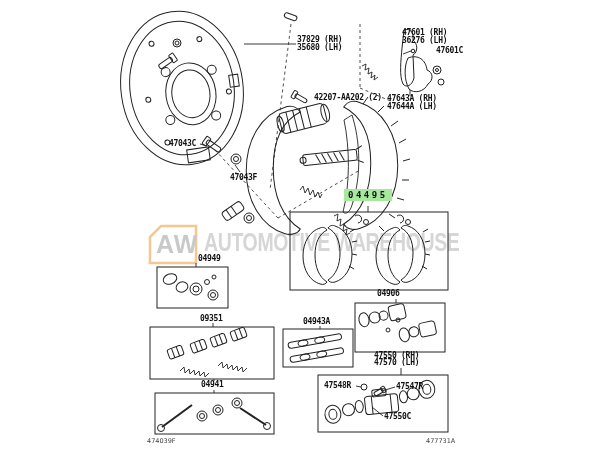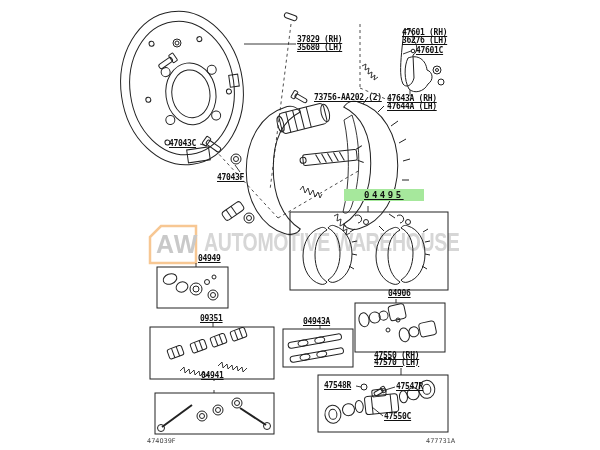--- a/index.html
+++ b/index.html
@@ -1,23 +1,23 @@
 <!DOCTYPE html>
 <html><head>
 <meta charset="utf-8">
 <style>
   html,body{margin:0;padding:0;background:#fff;}
   #stage{position:relative;width:600px;height:450px;background:#ffffff;overflow:hidden;
          font-family:"DejaVu Sans Mono","Liberation Mono",monospace;}
   #art{position:absolute;left:0;top:0;z-index:2;}
   .lbl{position:absolute;z-index:3;font:bold 8px "DejaVu Sans Mono",monospace;
-       letter-spacing:-0.3px;color:#111;white-space:nowrap;line-height:8px;text-decoration:underline;}
+       letter-spacing:-0.3px;color:#111;white-space:nowrap;line-height:8px;}
   .lbl.two div{line-height:8px;}
   .lbl.overlap div{line-height:6.5px;}
-  .hl{background:#a6e89c;padding:1px 20px;letter-spacing:2.5px;font-size:9px;}
+  .hl{background:#a6e89c;padding:1px 4px;letter-spacing:2.5px;font-size:9px;}
   .code{position:absolute;z-index:3;font:6.5px "DejaVu Sans","Liberation Sans",sans-serif;
         color:#444;letter-spacing:0;}
   #wm{position:absolute;left:0;top:17px;width:600px;height:450px;z-index:1;}
   #wm-badge-text{position:absolute;left:156px;top:213px;font:bold 25px "Liberation Sans",sans-serif;
         color:#c9c9c9;letter-spacing:1px;}
   #wm-text{position:absolute;left:204px;top:210px;font:bold 26px "Liberation Sans",sans-serif;
         color:#d6d6d6;letter-spacing:-0.5px;transform:scaleX(0.75);transform-origin:left top;}
 </style>
 </head>
 <body>
@@ -301,44 +301,44 @@
   <div class="lbl two" style="left:297px;top:36px">
     <div>37829 (RH)</div>
     <div>35680 (LH)</div>
   </div>
 
   <div class="lbl two" style="left:402px;top:29px">
     <div>47601 (RH)</div>
     <div>36276 (LH)</div>
   </div>
 
-  <div class="lbl" style="left:416px;top:47px">47601C</div>
-
-  <div class="lbl" style="left:314px;top:94px">73756-AA202 (2)</div>
+  <div class="lbl" style="left:436px;top:47px">47601C</div>
+
+  <div class="lbl" style="left:314px;top:94px">42207-AA202 (2)</div>
 
   <div class="lbl two" style="left:387px;top:95px">
     <div>47643A (RH)</div>
     <div>47644A (LH)</div>
   </div>
 
   <div class="lbl" style="left:169px;top:140px">47043C</div>
 
-  <div class="lbl" style="left:217px;top:174px">47043F</div>
+  <div class="lbl" style="left:230px;top:174px">47043F</div>
 
   <div class="lbl" style="left:344px;top:191px">
     <span class="hl">04495</span>
   </div>
 
-  <div class="lbl" style="left:388px;top:290px">04906</div>
+  <div class="lbl" style="left:377px;top:290px">04906</div>
 
   <div class="lbl" style="left:198px;top:255px">04949</div>
 
   <div class="lbl" style="left:200px;top:315px">09351</div>
 
-  <div class="lbl" style="left:201px;top:372px">04941</div>
+  <div class="lbl" style="left:201px;top:381px">04941</div>
 
   <div class="lbl" style="left:303px;top:318px">04943A</div>
 
   <div class="lbl two overlap" style="left:374px;top:353px">
     <div>47550 (RH)</div>
     <div>47570 (LH)</div>
   </div>
 
   <div class="lbl" style="left:324px;top:382px">47548R</div>
 

